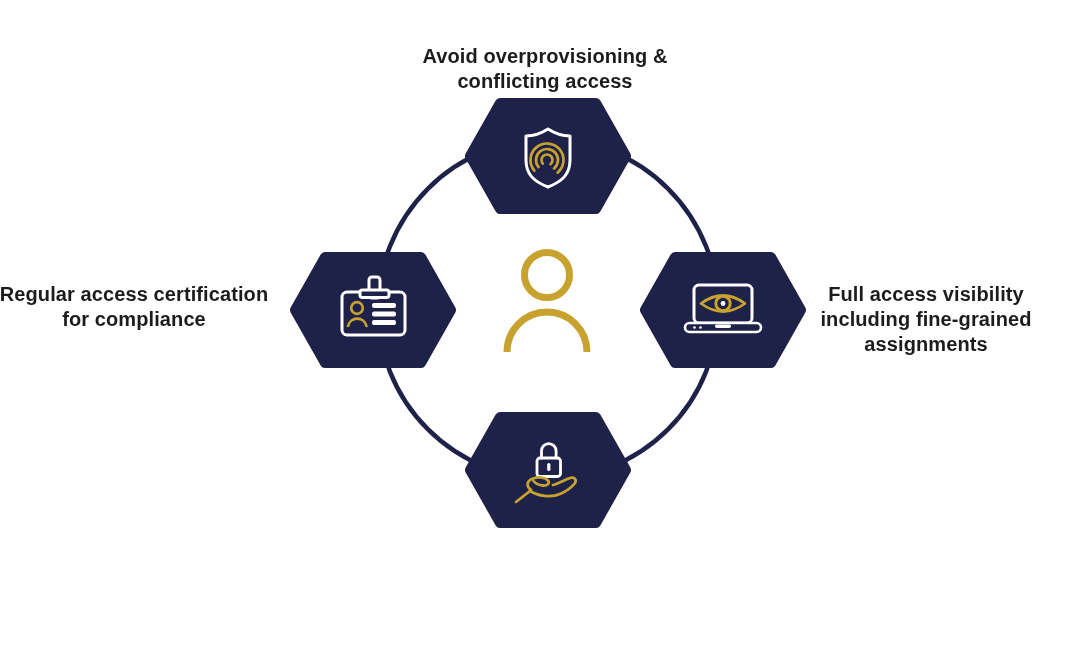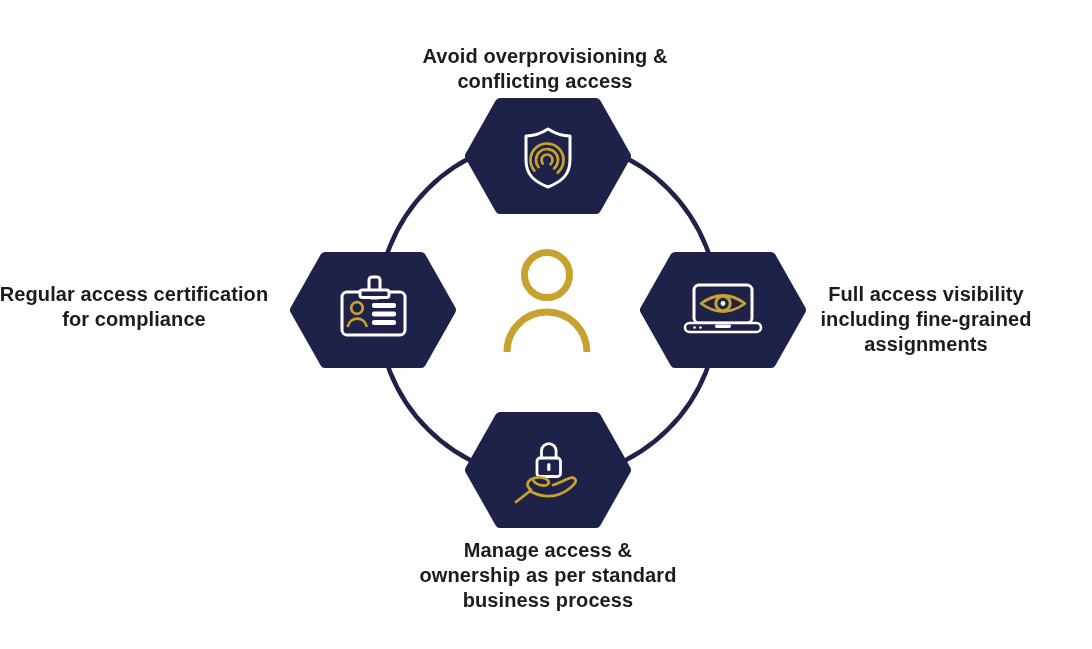--- a/index.html
+++ b/index.html
@@ -101,17 +101,14 @@
 
   </svg>
 
   <div class="label label-top">Avoid overprovisioning &amp;
 conflicting access</div>
   <div class="label label-left">Regular access certification
 for compliance</div>
   <div class="label label-right">Full access visibility
 including fine-grained
 assignments</div>
-  <div class="label label-bottom">Manage access &amp;
-ownership as per standard
-business process</div>
 
 </div>
 
 </body></html>

